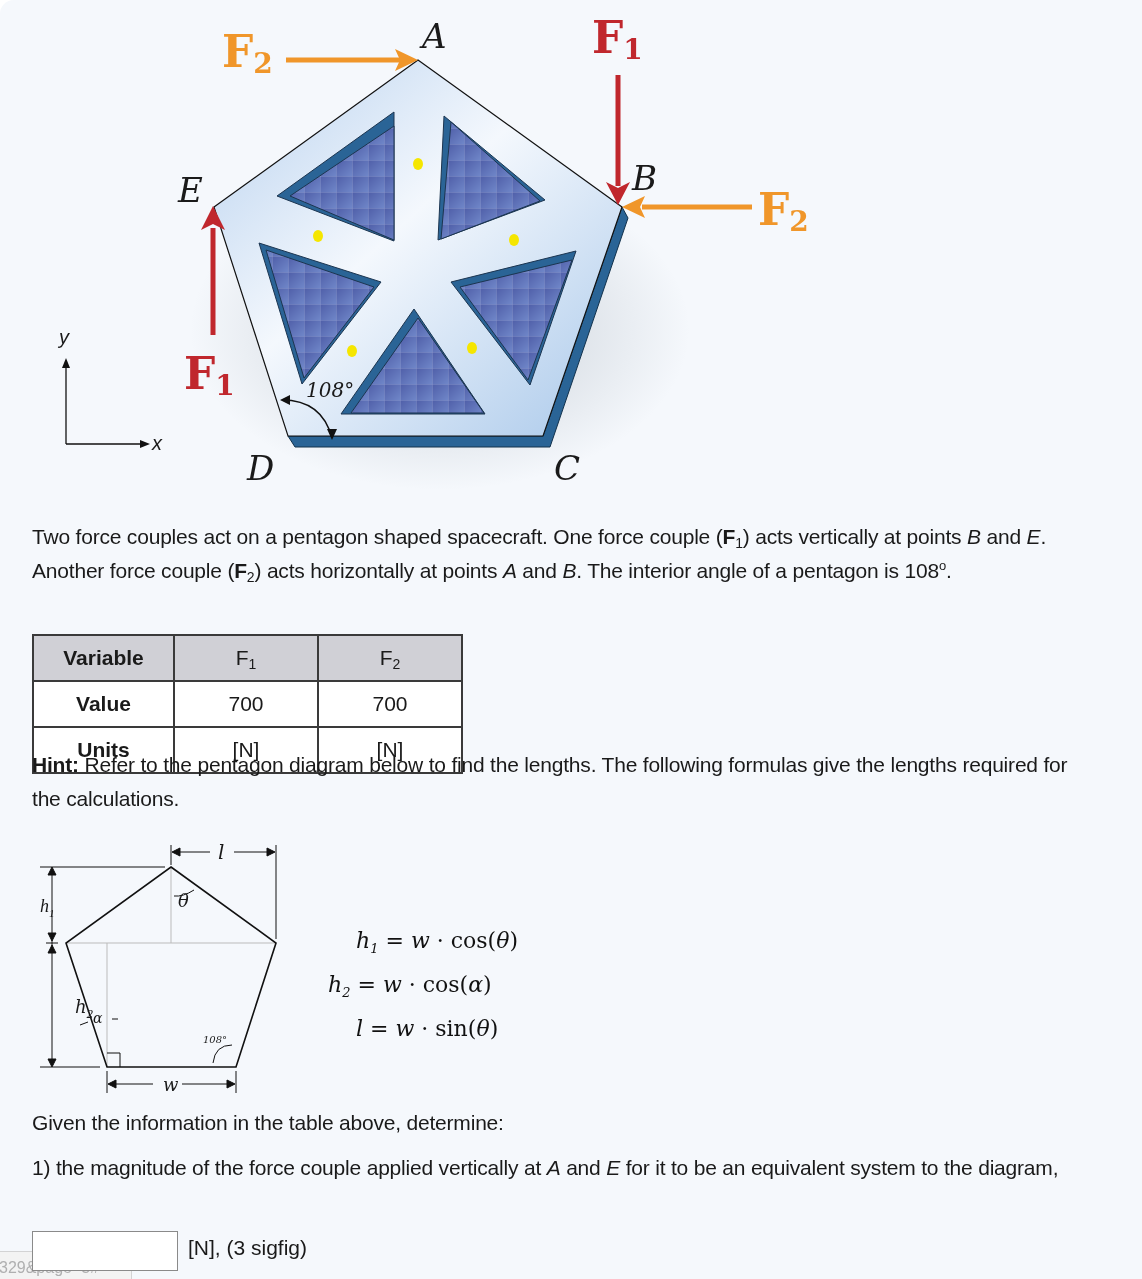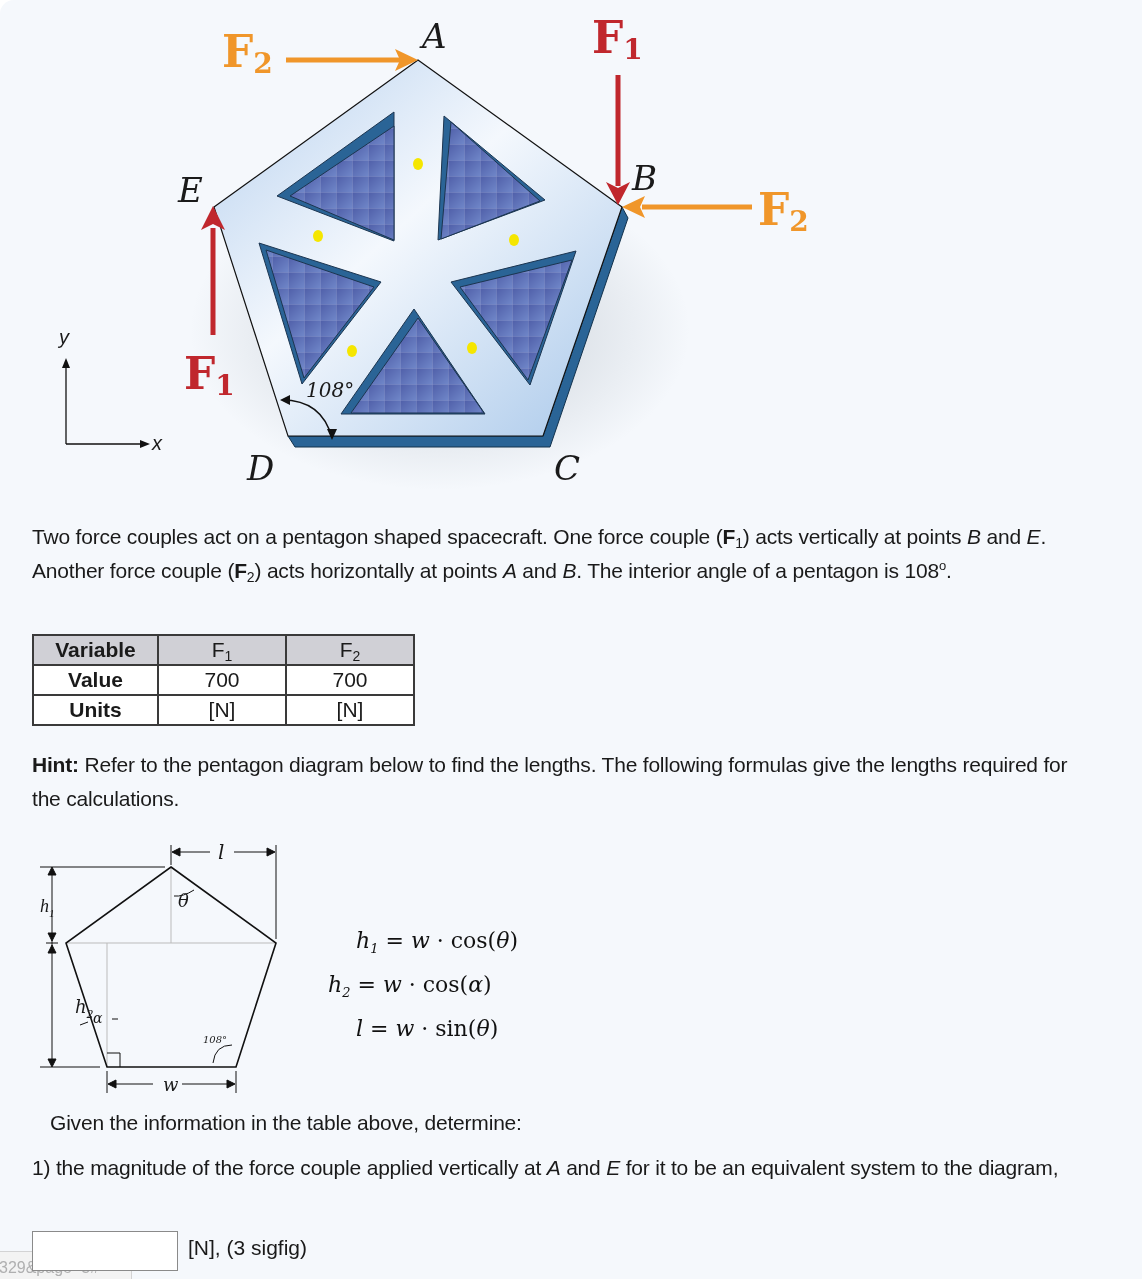--- a/index.html
+++ b/index.html
@@ -20,21 +20,21 @@
     color: #1a1a1a; letter-spacing: -0.2px;
   }
   .para i { font-style: italic; }
   .para b { font-weight: bold; }
   sub.s { font-size: 14px; vertical-align: -4px; line-height: 0; }
   table.vars {
     position: absolute; left: 32px; top: 634px;
     border-collapse: collapse; font-size: 21px;
   }
   table.vars td {
-    border: 2px solid #3a3a3a; height: 28px; padding: 0;
+    border: 2px solid #3a3a3a; height: 28px; padding: 8px;
     text-align: center; color: #1a1a1a;
   }
   table.vars td.h { font-weight: bold; width: 123px; }
   table.vars td.c { width: 126px; }
   table.vars tr.head td { background: #d0d0d6; }
   table.vars tr.body td { background: #ffffff; }
   .answer-input {
     position: absolute; left: 32px; top: 1231px; width: 146px; height: 40px;
     border: 1px solid #8a8a8a; background: #ffffff; box-sizing: border-box;
     font-size: 20px; padding: 0 6px; font-family: "Liberation Sans", sans-serif;
@@ -228,18 +228,18 @@
 <div class="abs" style="left:218px;top:840px;font-family:'DejaVu Serif',serif;font-style:italic;font-size:20px;">l</div>
 <div class="abs" style="left:163px;top:1074px;font-family:'DejaVu Serif',serif;font-style:italic;font-size:18px;">w</div>
 <div class="abs" style="left:178px;top:890px;font-family:'DejaVu Serif',serif;font-style:italic;font-size:18px;">θ</div>
 <div class="abs" style="left:93px;top:1010px;font-family:'DejaVu Serif',serif;font-style:italic;font-size:14px;">α</div>
 <div class="abs" style="left:203px;top:1034px;font-family:'DejaVu Serif',serif;font-style:italic;font-size:10px;">108°</div>
 
 <div class="eq" style="left:356px;top:928px;"><i>h</i><sub style="font-size:13px;font-style:italic">1</sub> = <i>w</i> · <span>cos</span>(<i>θ</i>)</div>
 <div class="eq" style="left:328px;top:972px;"><i>h</i><sub style="font-size:13px;font-style:italic">2</sub> = <i>w</i> · <span>cos</span>(<i>α</i>)</div>
 <div class="eq" style="left:356px;top:1016px;"><i>l</i> = <i>w</i> · <span>sin</span>(<i>θ</i>)</div>
 
-<div class="para" style="top:1106px;width:1060px;margin-left:18px;">Given the information in the table above, determine:</div>
+<div class="para" style="top:1106px;width:1060px;">Given the information in the table above, determine:</div>
 <div class="para" style="top:1151px;width:1060px;"><span>1) the magnitude of the force couple applied vertically at </span><i>A</i><span> and </span><i>E</i><span> for it to be an equivalent system to the diagram,</span></div>
 
 <div class="url-tip">329&amp;page=3#</div>
 <input class="answer-input" type="text" placeholder="" style="">
 <div class="unit-label">[N], (3 sigfig)</div>
 
 </body></html>

